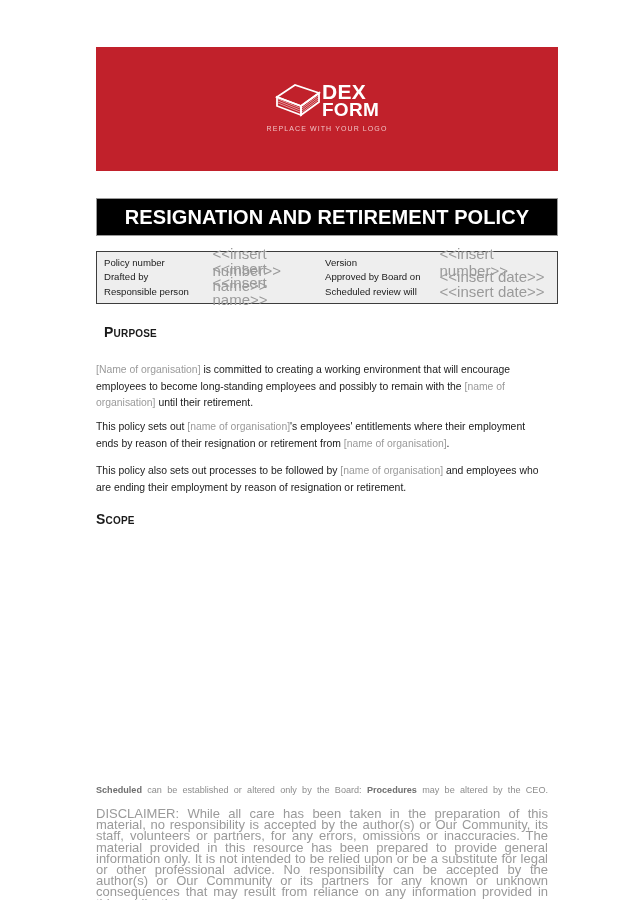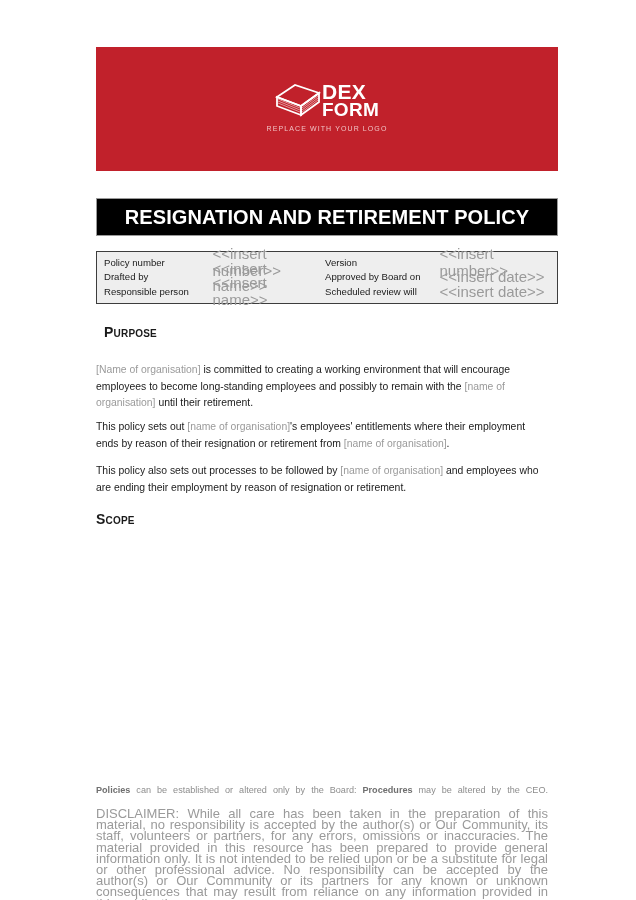--- a/index.html
+++ b/index.html
@@ -251,19 +251,19 @@
   </p>
 
   <p class="para p3">
     <span>This policy also sets out processes to be followed by </span><span class="ph">[name of organisation]</span><span> and employees who are ending their employment by reason of resignation or retirement.</span>
   </p>
 
   <div class="section-heading h-scope">Scope</div>
 
 
   <div class="footer-policies">
-    <b>Policies</b><span> can be established or altered only by the Board: </span><b>Procedures</b><span> may be altered by the CEO.</span>
+    <b>Scheduled</b><span> can be established or altered only by the Board: </span><b>Procedures</b><span> may be altered by the CEO.</span>
   </div>
 
   <div class="footer-disclaimer">DISCLAIMER: While all care has been taken in the preparation of this material, no responsibility is accepted by the author(s) or Our Community, its staff, volunteers or partners, for any errors, omissions or inaccuracies. The material provided in this resource has been prepared to provide general information only. It is not intended to be relied upon or be a substitute for legal or other professional advice. No responsibility can be accepted by the author(s) or Our Community or its partners for any known or unknown consequences that may result from reliance on any information provided in this publication.</div>
 
  </div>
 </div>
 
 </body></html>

